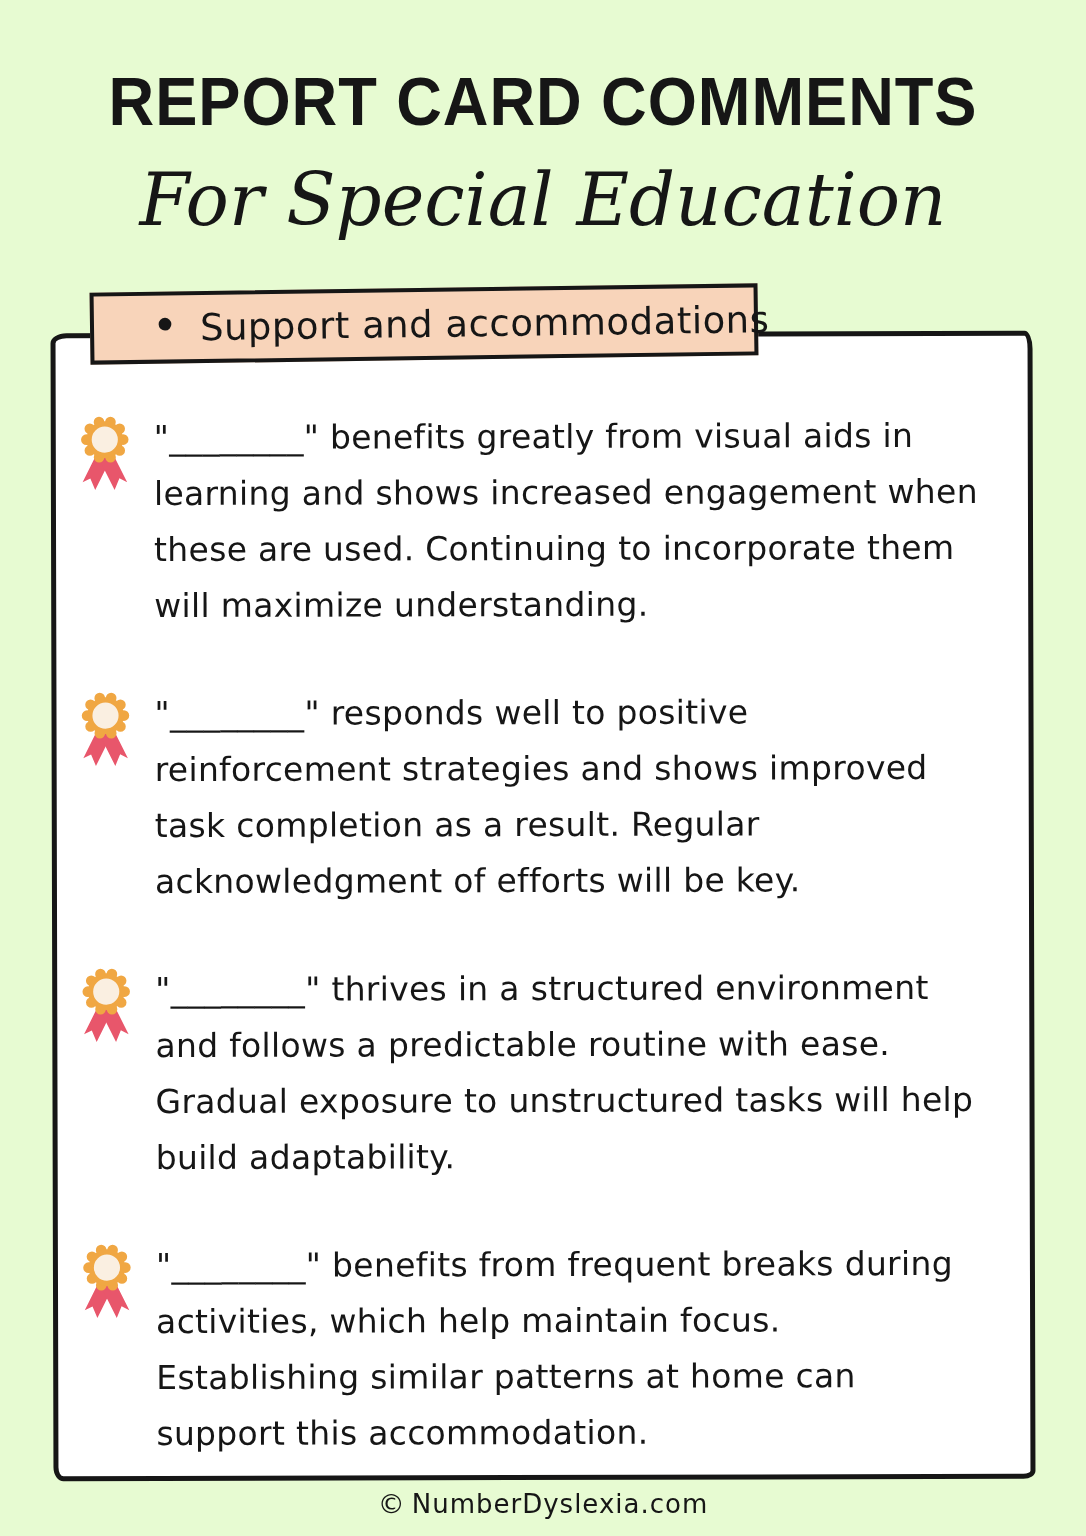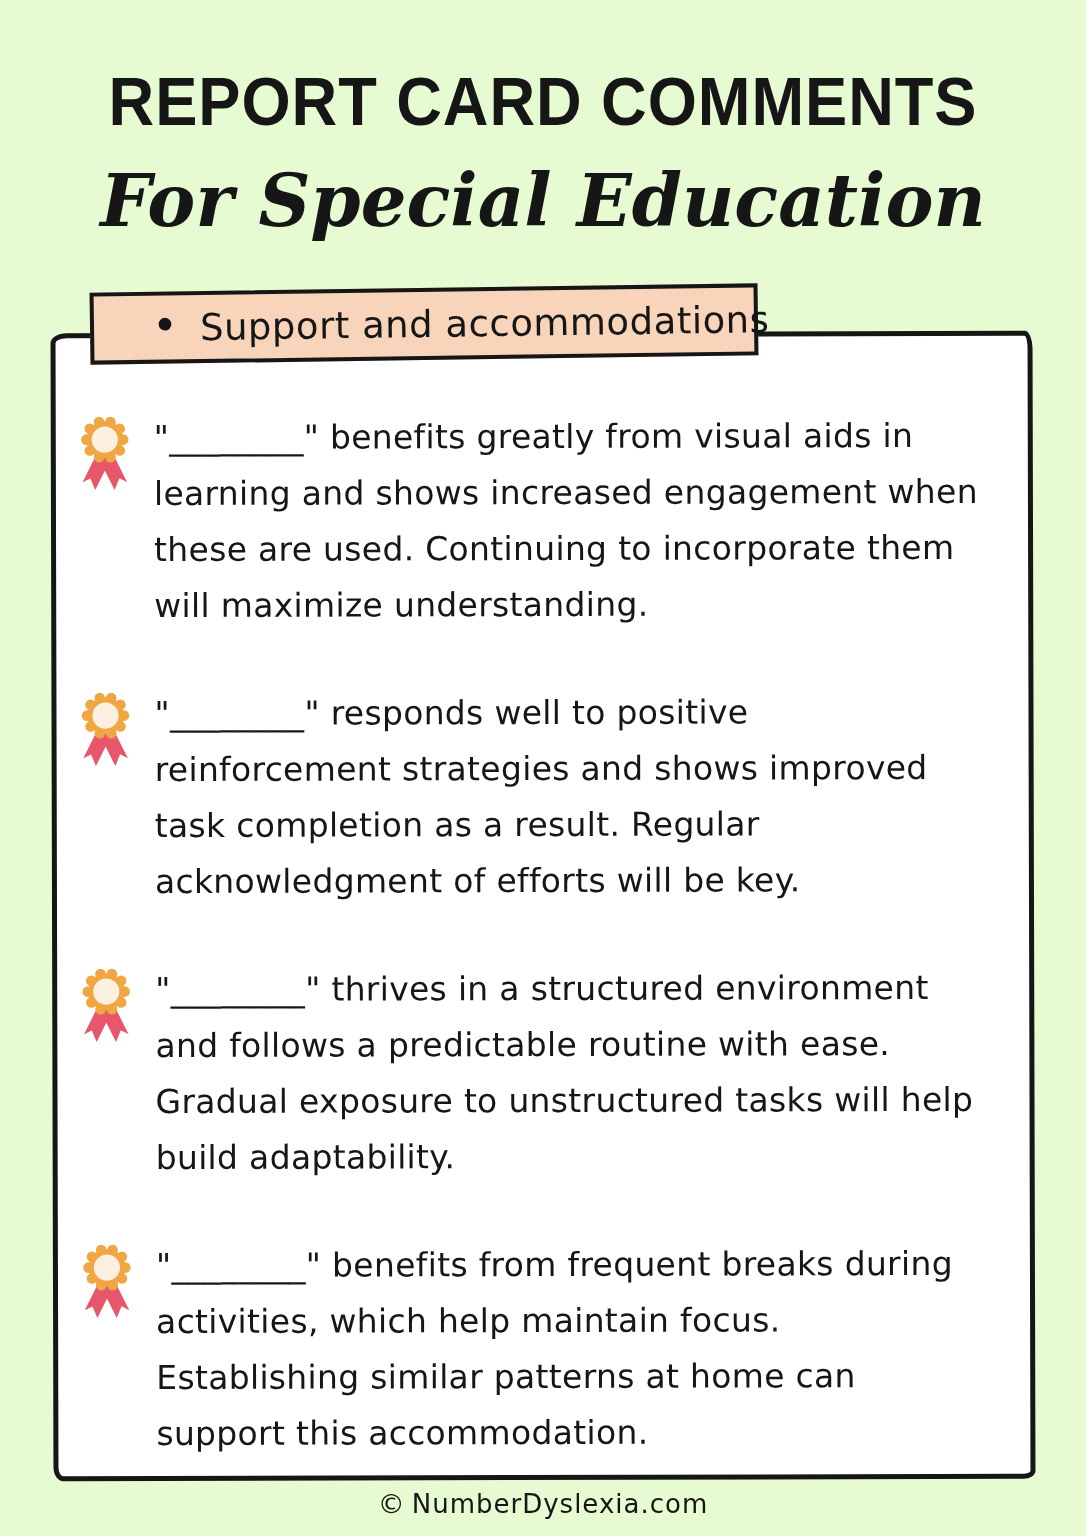--- a/index.html
+++ b/index.html
@@ -16,21 +16,21 @@
     text-align:center; white-space:nowrap;
     font-family:"Liberation Sans", sans-serif;
     font-weight:900; font-size:68px; letter-spacing:1px;
     transform:scaleX(0.93); transform-origin:center;
     color:#161616;
   }
   .page-subtitle {
     position:absolute; top:158px; left:0; width:1086px;
     text-align:center; white-space:nowrap;
     font-family:"DejaVu Serif", serif;
-    font-style:italic; font-weight:700; font-size:72px;
+    font-style:italic; font-weight:400; font-size:72px;
     color:#161616;
   }
 
   
   .section-banner {
     position:absolute; left:90px; top:288px; width:668px; height:72px;
     background:#F8D4BA;
     border:4px solid #161616;
     transform:rotate(-0.8deg);
     display:flex; align-items:center;

